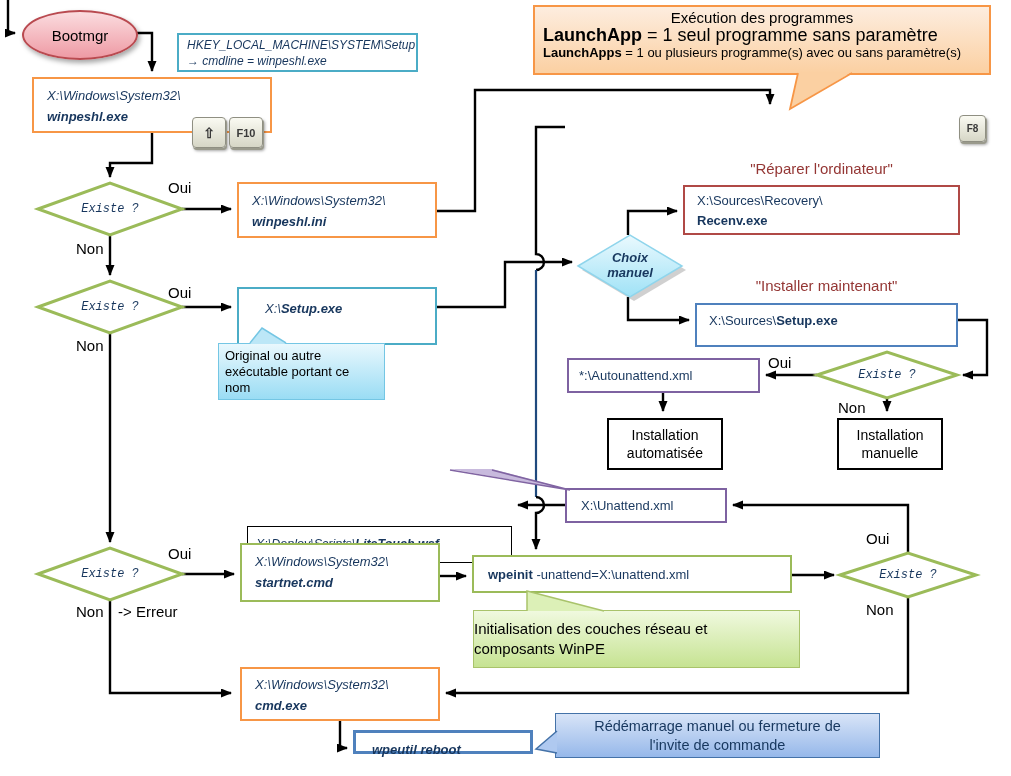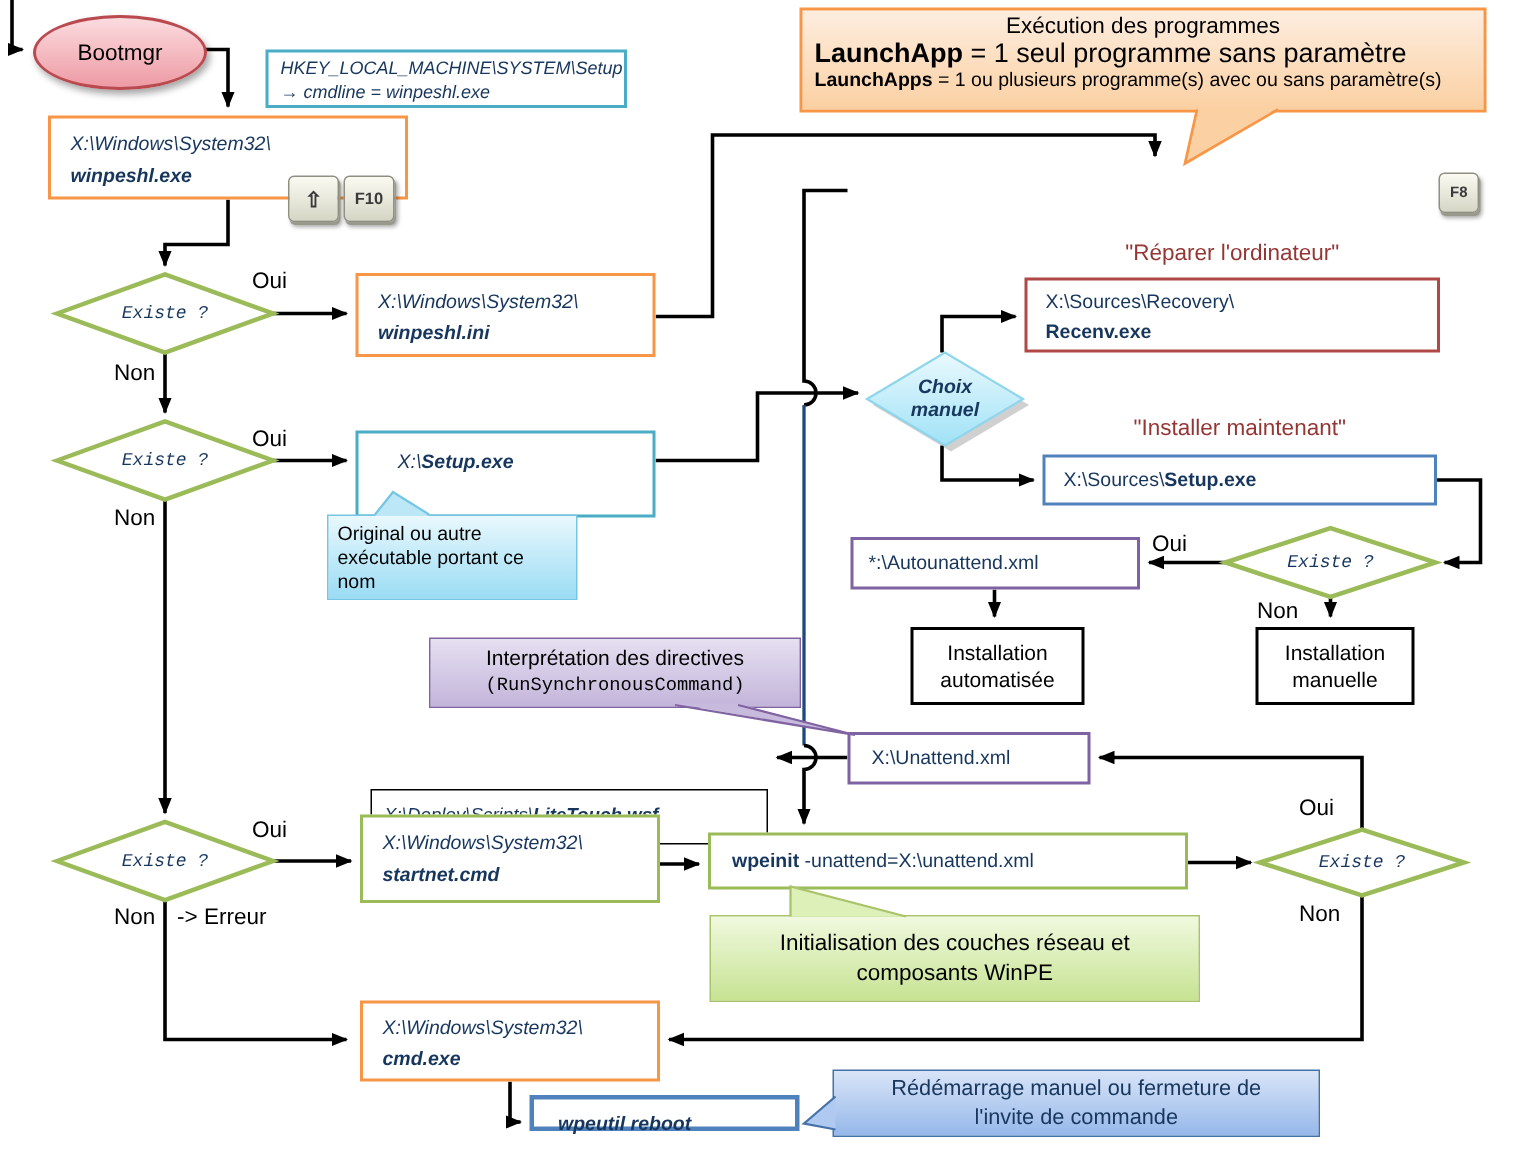--- a/index.html
+++ b/index.html
@@ -161,60 +161,56 @@
        font-size:13px;line-height:16px;padding:2px 6px;">Original ou autre exécutable portant ce nom</div>
 
   <div class="heading" style="left:683px;top:160px;width:277px;">"Réparer l'ordinateur"</div>
   <div class="heading" style="left:695px;top:277px;width:263px;">"Installer maintenant"</div>
 
   <div class="box redb" style="left:683px;top:185px;width:277px;height:50px;padding:4px 0 0 12px;line-height:20px;">
     <div class="mono">X:\Sources\Recovery\</div>
     <div class="mono b">Recenv.exe</div>
   </div>
 
-  <div class="box blueb" style="left:695px;top:303px;width:263px;height:34px;line-height:29px;padding-left:12px;">
+  <div class="box blueb" style="left:695px;top:303px;width:263px;height:44px;line-height:29px;padding-left:12px;">
     <span class="mono">X:\Sources\</span><span class="mono b">Setup.exe</span>
   </div>
 
   <div class="box purpleb" style="left:567px;top:358px;width:193px;height:35px;line-height:30px;padding-left:10px;">
     <span class="mono">*:\Autounattend.xml</span>
   </div>
 
   <div class="box blackb install" style="left:607px;top:418px;width:116px;height:52px;">
     <div>Installation</div>
       <div>automatisée</div>
   </div>
   <div class="box blackb install" style="left:837px;top:418px;width:106px;height:52px;">
     <div>Installation</div>
       <div>manuelle</div>
   </div>
 
-  <div class="callout co-purple" style="left:286px;top:425px;width:248px;height:47px;text-align:center;padding-top:3px;">
-    <div style="font-size:14px;line-height:19px;">Interprétation des directives</div>
-    <div style="font-family:'Liberation Mono',monospace;font-size:12.5px;line-height:19px;">(RunSynchronousCommand)</div>
-  </div>
 
   <div class="box lblueb" style="left:247px;top:490px;width:265px;height:37px;line-height:32px;padding-left:8px;">
     <span class="mono it" style="font-size:12.5px;">X:\Deploy\Scripts\</span><span class="mono it b" style="font-size:12.5px;">LiteTouch.wsf</span>
   </div>
 
   <div class="box purpleb" style="left:565px;top:488px;width:162px;height:35px;line-height:30px;padding-left:14px;">
     <span class="mono">X:\Unattend.xml</span>
   </div>
 
   <div class="box greenb twoline" style="left:240px;top:543px;width:200px;height:59px;">
     <div class="mono it">X:\Windows\System32\</div>
     <div class="mono it b">startnet.cmd</div>
   </div>
 
   <div class="box greenb" style="left:472px;top:555px;width:320px;height:38px;line-height:33px;padding-left:14px;">
     <span class="mono b">wpeinit</span><span class="mono"> -unattend=X:\unattend.xml</span>
   </div>
 
-  <div class="callout co-green" style="left:473px;top:610px;width:327px;height:58px;text-align:center;padding-top:8px;">
+  <div class="callout co-green" style="left:473px;top:610px;width:327px;height:58px;padding-top:8px;">
     <div style="font-size:15px;line-height:20px;">Initialisation des couches réseau et</div>
     <div style="font-size:15px;line-height:20px;">composants WinPE</div>
   </div>
 
   <div class="box orange twoline" style="left:240px;top:667px;width:200px;height:54px;padding-top:5px;">
     <div class="mono it">X:\Windows\System32\</div>
     <div class="mono it b">cmd.exe</div>
   </div>
 
   <div class="box" style="left:353px;top:730px;width:180px;height:24px;border:3px solid #4F81BD;

